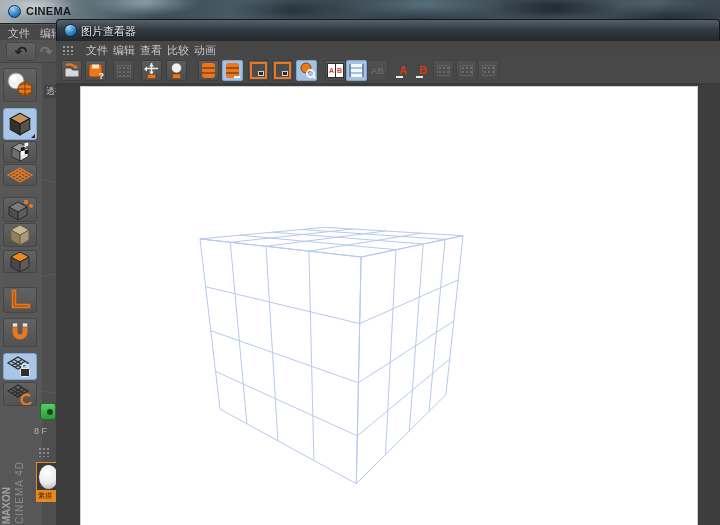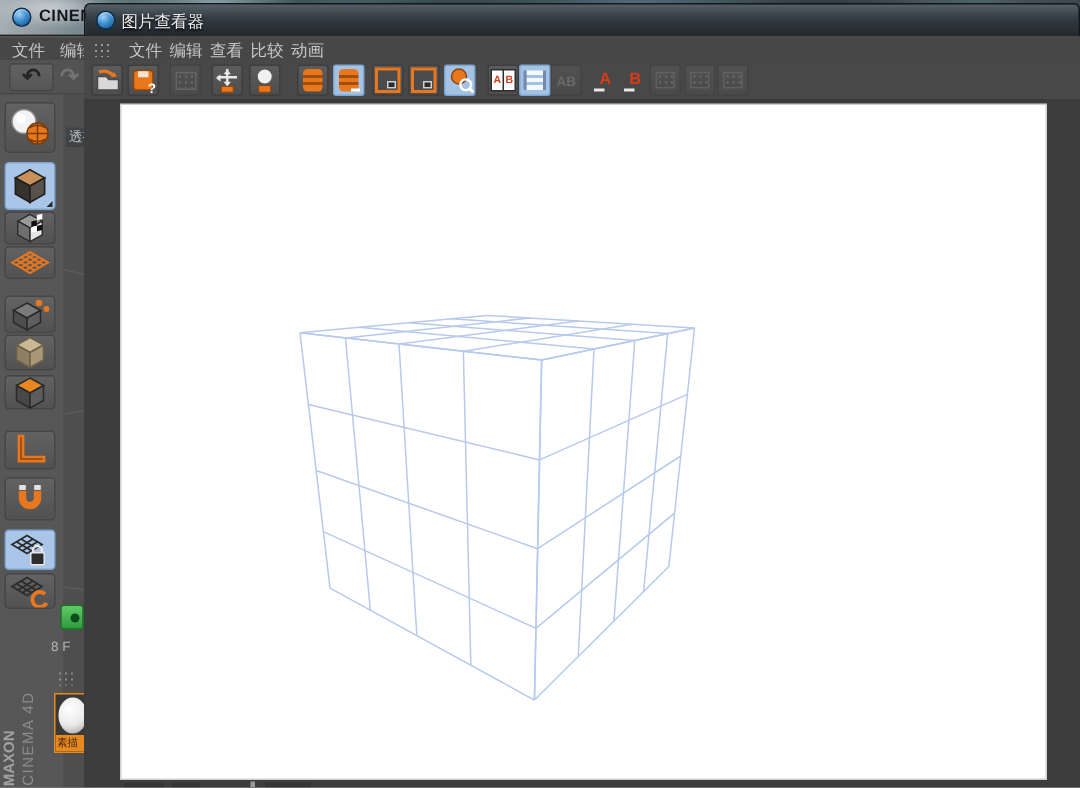--- a/index.html
+++ b/index.html
@@ -64,21 +64,21 @@
   .brand { left:1px; top:420px; width:26px; height:104px; overflow:hidden; }
   .brand span { position:absolute; bottom:0; writing-mode:vertical-rl; transform:rotate(180deg); white-space:nowrap; }
   .brand .b1 { left:0; font-size:10px; font-weight:bold; color:#a0a1a3; }
   .brand .b2 { left:13px; font-size:10px; color:#8b8c8e; letter-spacing:1px; }
 
   
   .glass-edge { left:61px; top:66px; width:5px; height:424px; border-radius:2px;
     background:linear-gradient(#f7fbfd 0%, #ffffff 10%, #cdd9e1 30%, #9aaab5 52%, #66737c 78%, #49525a 100%); }
 
   
-  .pv { left:56px; top:2px; width:664px; height:443px; }
+  .pv { left:56px; top:19px; width:664px; height:443px; }
   .pv-titlebar { left:0; top:0; width:664px; height:22px; border-radius:4px 4px 0 0; overflow:hidden;
     background:linear-gradient(180deg,#556069 0%, #323b42 45%, #22282d 100%); border:1px solid #14181b; border-bottom:none; }
   .pv-logo { left:7px; top:4px; width:13px; height:13px; }
   .pv-title { position:absolute; left:24px; top:4px; color:#ececec; font-size:11px; text-shadow:0 1px 2px #000; white-space:nowrap; }
   .pv-menubar { left:0; top:22px; width:664px; height:17px; background:#474747; color:#c6c6c6; font-size:11px; }
   .pv-menubar span { position:absolute; top:2px; }
   .pv-toolbar { left:0; top:39px; width:664px; height:27px; background:#484848; border-bottom:2px solid #3a3a3a; }
   .ibtn { position:absolute; top:2px; width:21px; height:21px; border-radius:2px;
     background:linear-gradient(#5c5c5c,#4d4d4d); border:1px solid #3e3e3e;
     display:flex; align-items:center; justify-content:center; overflow:hidden; }

